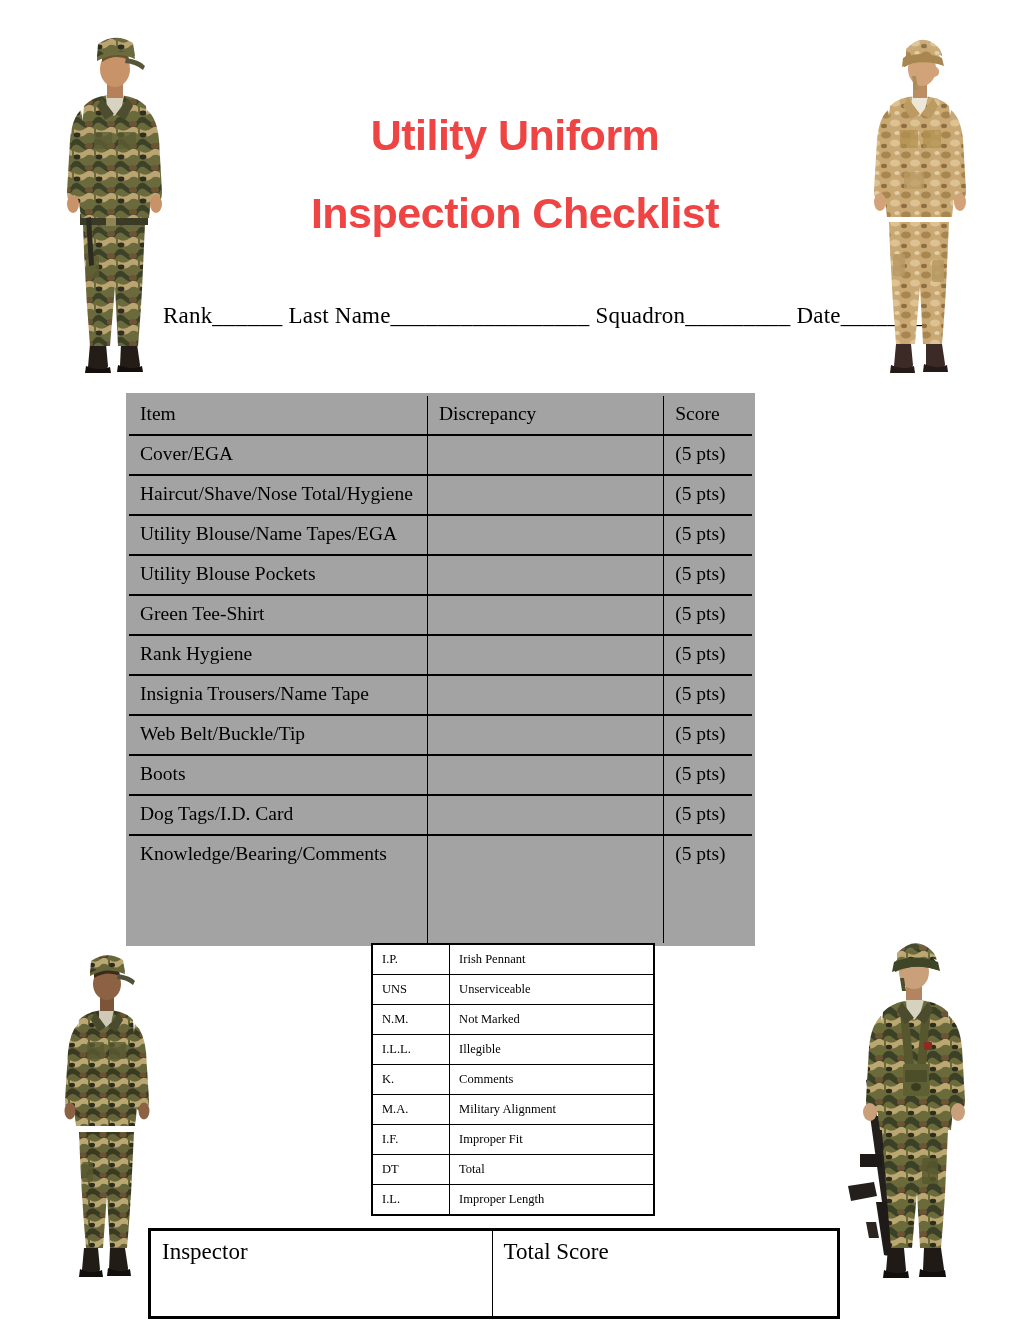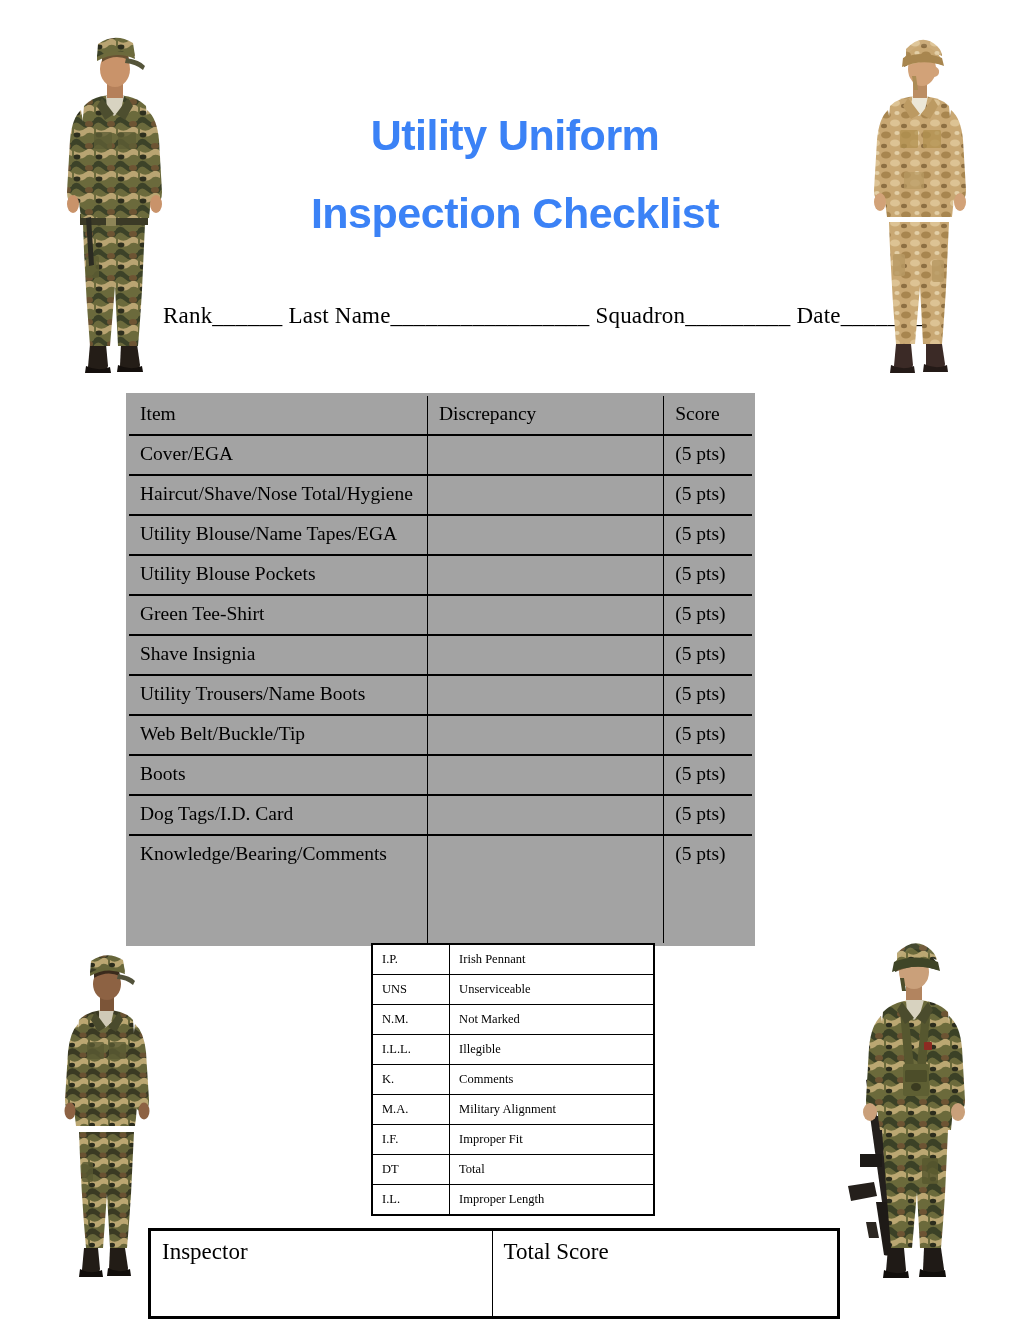--- a/index.html
+++ b/index.html
@@ -23,21 +23,21 @@
     top: 96px;
     width: 650px;
     text-align: center;
   }
   .doc-title {
     font-family: "Liberation Sans", "DejaVu Sans", sans-serif;
     font-weight: bold;
     font-size: 43px;
     line-height: 78px;
     letter-spacing: -0.5px;
-    color: #3b82f6;
+    color: #ef4444;
     white-space: nowrap;
   }
 
   
   #form-line {
     position: absolute;
     left: 163px;
     top: 303px;
     font-size: 23px;
     line-height: 26px;
@@ -162,26 +162,26 @@
       <td>Utility Blouse Pockets</td>
       <td></td>
       <td>(5 pts)</td>
     </tr>
     <tr>
       <td>Green Tee-Shirt</td>
       <td></td>
       <td>(5 pts)</td>
     </tr>
     <tr>
-      <td>Shave Insignia</td>
-      <td></td>
-      <td>(5 pts)</td>
-    </tr>
-    <tr>
-      <td>Utility Trousers/Name Boots</td>
+      <td>Rank Hygiene</td>
+      <td></td>
+      <td>(5 pts)</td>
+    </tr>
+    <tr>
+      <td>Insignia Trousers/Name Tape</td>
       <td></td>
       <td>(5 pts)</td>
     </tr>
     <tr>
       <td>Web Belt/Buckle/Tip</td>
       <td></td>
       <td>(5 pts)</td>
     </tr>
     <tr>
       <td>Boots</td>

